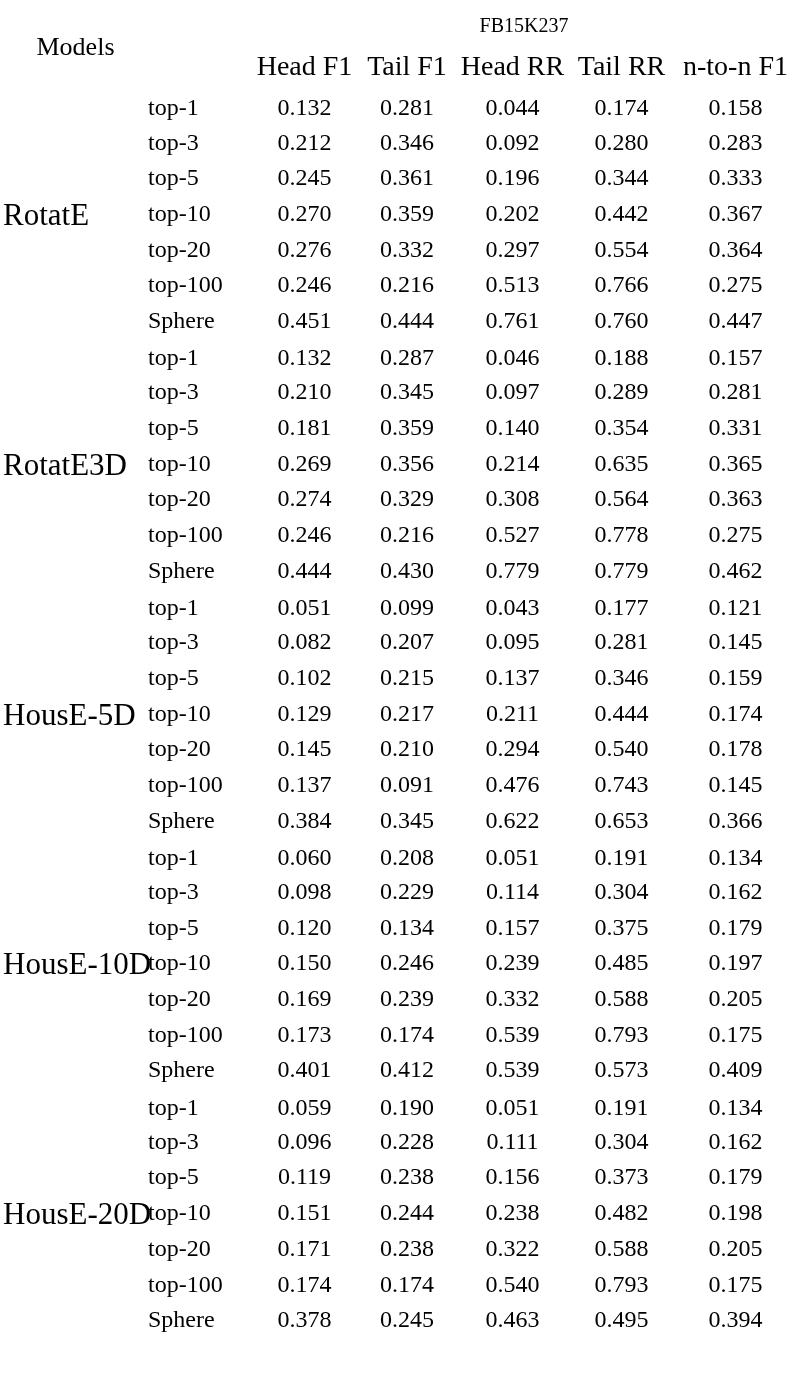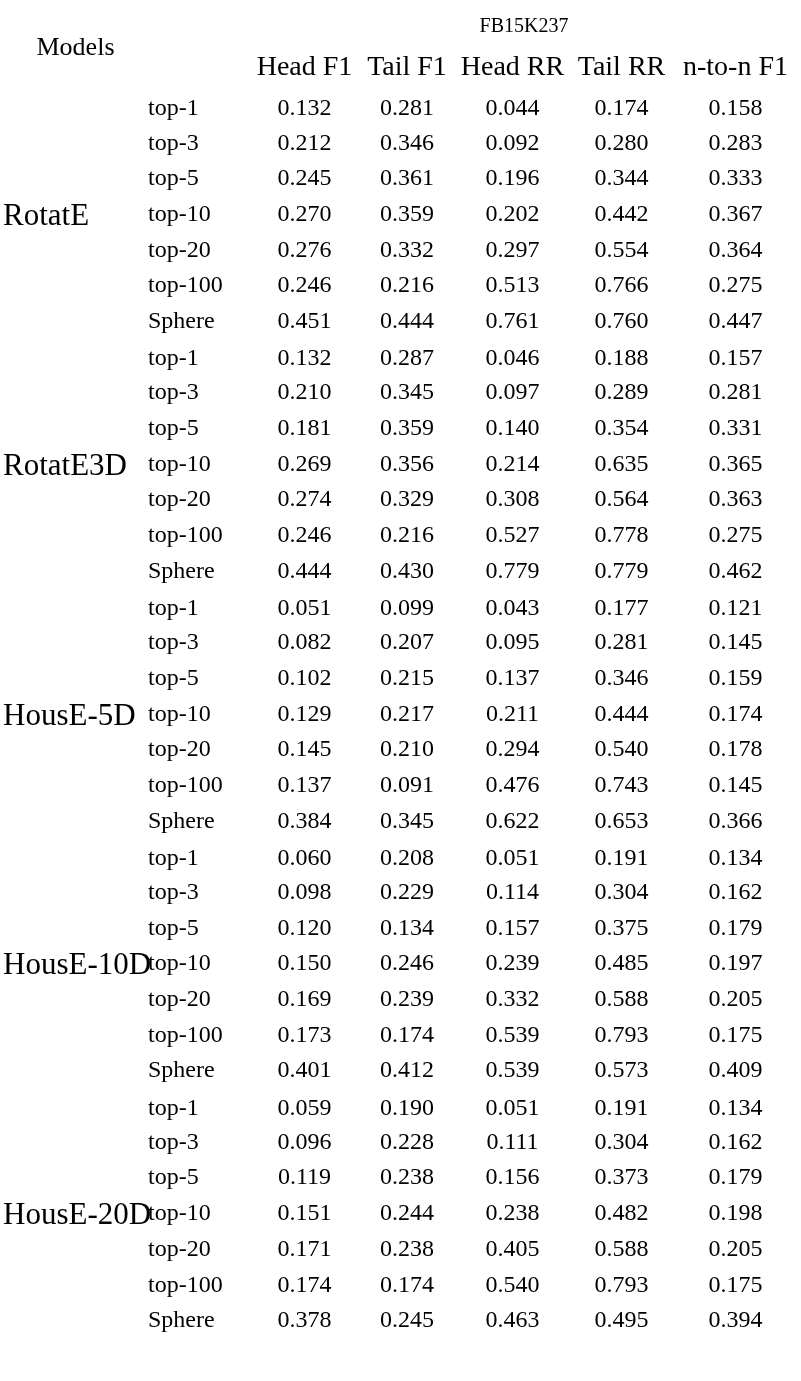--- a/index.html
+++ b/index.html
@@ -400,21 +400,21 @@
           <td class="num vr-left">0.151</td>
           <td class="num">0.244</td>
           <td class="num vr-left">0.238</td>
           <td class="num">0.482</td>
           <td class="num vr-left">0.198</td>
         </tr>
         <tr class="data-row">
           <td class="topk-label vr-left">top-20</td>
           <td class="num vr-left">0.171</td>
           <td class="num">0.238</td>
-          <td class="num vr-left">0.405</td>
+          <td class="num vr-left">0.322</td>
           <td class="num">0.588</td>
           <td class="num vr-left">0.205</td>
         </tr>
         <tr class="data-row">
           <td class="topk-label vr-left">top-100</td>
           <td class="num vr-left">0.174</td>
           <td class="num">0.174</td>
           <td class="num vr-left">0.540</td>
           <td class="num">0.793</td>
           <td class="num vr-left">0.175</td>

